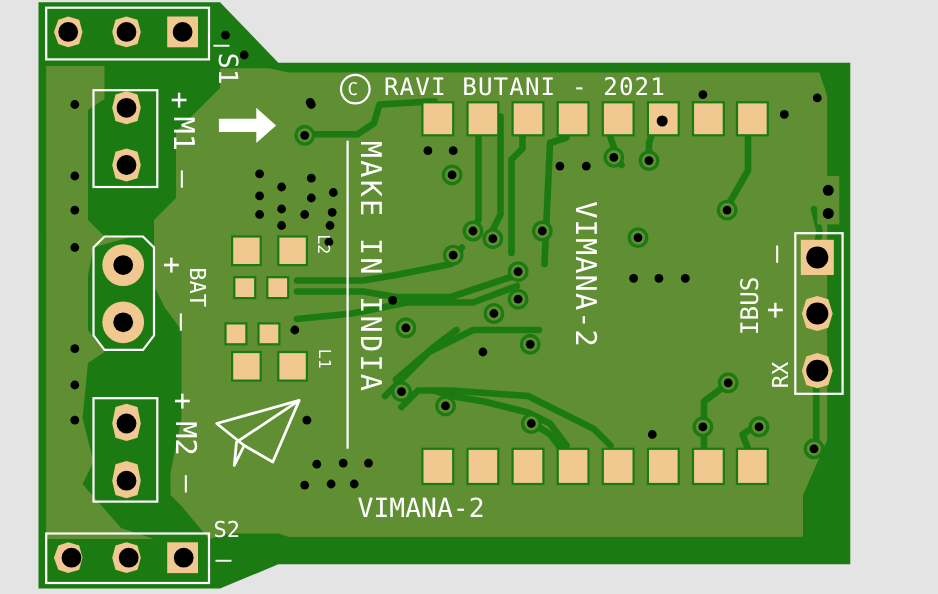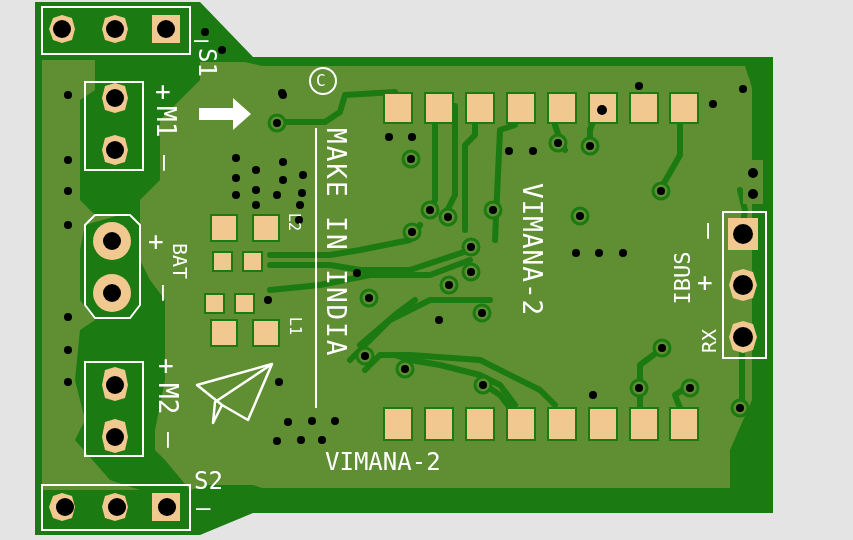--- a/index.html
+++ b/index.html
@@ -242,20 +242,21 @@
       <path d="M197,385 L272,364 L248,420 L222,405 Z"></path>
       <path d="M272,364 L215,402 L213,423 L222,405"></path>
     </g>
 
     <circle cx="323" cy="81" r="13" fill="none" stroke="#fff" stroke-width="2"></circle>
   </g>
 </svg>
 
 <div style="position:absolute;left:0;top:0;width:853px;height:540px;pointer-events:none;">
   <div style="position:absolute;left:316px;top:71px;color:#fff;font-family:'DejaVu Sans Mono',monospace;font-size:16px;line-height:20px;">C</div>
+  <div style="position:absolute;left:349px;top:67px;color:#fff;font-family:'DejaVu Sans Mono',monospace;font-size:22px;line-height:26px;letter-spacing:1px;white-space:nowrap;">RAVI BUTANI - 2021</div>
 
   <div style="position:absolute;left:322px;top:128px;color:#fff;font-family:'DejaVu Sans Mono',monospace;font-size:26px;line-height:28px;writing-mode:vertical-rl;letter-spacing:2px;white-space:nowrap;">MAKE IN INDIA</div>
 
   <div style="position:absolute;left:518px;top:183px;color:#fff;font-family:'DejaVu Sans Mono',monospace;font-size:26px;line-height:28px;writing-mode:vertical-rl;letter-spacing:1px;white-space:nowrap;">VIMANA-2</div>
 
   <div style="position:absolute;left:325px;top:448px;color:#fff;font-family:'DejaVu Sans Mono',monospace;font-size:24px;line-height:28px;white-space:nowrap;">VIMANA-2</div>
 
   <div style="position:absolute;left:195px;top:48px;color:#fff;font-family:'DejaVu Sans Mono',monospace;font-size:24px;line-height:24px;transform:rotate(90deg);transform-origin:left top;white-space:nowrap;margin-left:24px;">S1</div>
   <div style="position:absolute;left:194px;top:28px;color:#fff;font-family:'DejaVu Sans Mono',monospace;font-size:24px;line-height:24px;">–</div>
 
@@ -267,20 +268,20 @@
   <div style="position:absolute;left:169px;top:243px;color:#fff;font-family:'DejaVu Sans Mono',monospace;font-size:20px;line-height:22px;writing-mode:vertical-rl;white-space:nowrap;">BAT</div>
   <div style="position:absolute;left:152px;top:285px;color:#fff;font-family:'DejaVu Sans Mono',monospace;font-size:26px;line-height:26px;writing-mode:vertical-rl;">–</div>
 
   <div style="position:absolute;left:285px;top:213px;color:#fff;font-family:'DejaVu Sans Mono',monospace;font-size:15px;line-height:18px;writing-mode:vertical-rl;">L2</div>
   <div style="position:absolute;left:286px;top:317px;color:#fff;font-family:'DejaVu Sans Mono',monospace;font-size:15px;line-height:18px;writing-mode:vertical-rl;">L1</div>
 
   <div style="position:absolute;left:158px;top:352px;color:#fff;font-family:'DejaVu Sans Mono',monospace;font-size:26px;line-height:26px;">+</div>
   <div style="position:absolute;left:155px;top:383px;color:#fff;font-family:'DejaVu Sans Mono',monospace;font-size:26px;line-height:26px;writing-mode:vertical-rl;white-space:nowrap;">M2</div>
   <div style="position:absolute;left:157px;top:432px;color:#fff;font-family:'DejaVu Sans Mono',monospace;font-size:26px;line-height:26px;writing-mode:vertical-rl;">–</div>
 
-  <div style="position:absolute;left:194px;top:469px;color:#fff;font-family:'DejaVu Sans Mono',monospace;font-size:24px;line-height:24px;">S2</div>
+  <div style="position:absolute;left:194px;top:469px;color:#fff;font-family:'DejaVu Sans Mono',monospace;font-size:20px;line-height:24px;">S2</div>
   <div style="position:absolute;left:196px;top:496px;color:#fff;font-family:'DejaVu Sans Mono',monospace;font-size:24px;line-height:24px;">–</div>
 
   <div style="position:absolute;left:698px;top:218px;color:#fff;font-family:'DejaVu Sans Mono',monospace;font-size:26px;line-height:26px;transform:rotate(-90deg);transform-origin:center;">–</div>
   <div style="position:absolute;left:643px;top:266px;width:80px;color:#fff;font-family:'DejaVu Sans Mono',monospace;font-size:22px;line-height:24px;transform:rotate(-90deg);transform-origin:center;white-space:nowrap;text-align:center;">IBUS</div>
   <div style="position:absolute;left:697px;top:269px;color:#fff;font-family:'DejaVu Sans Mono',monospace;font-size:26px;line-height:26px;">+</div>
   <div style="position:absolute;left:689px;top:330px;width:40px;color:#fff;font-family:'DejaVu Sans Mono',monospace;font-size:20px;line-height:22px;transform:rotate(-90deg);transform-origin:center;white-space:nowrap;text-align:center;">RX</div>
 </div>
 
 </body></html>

